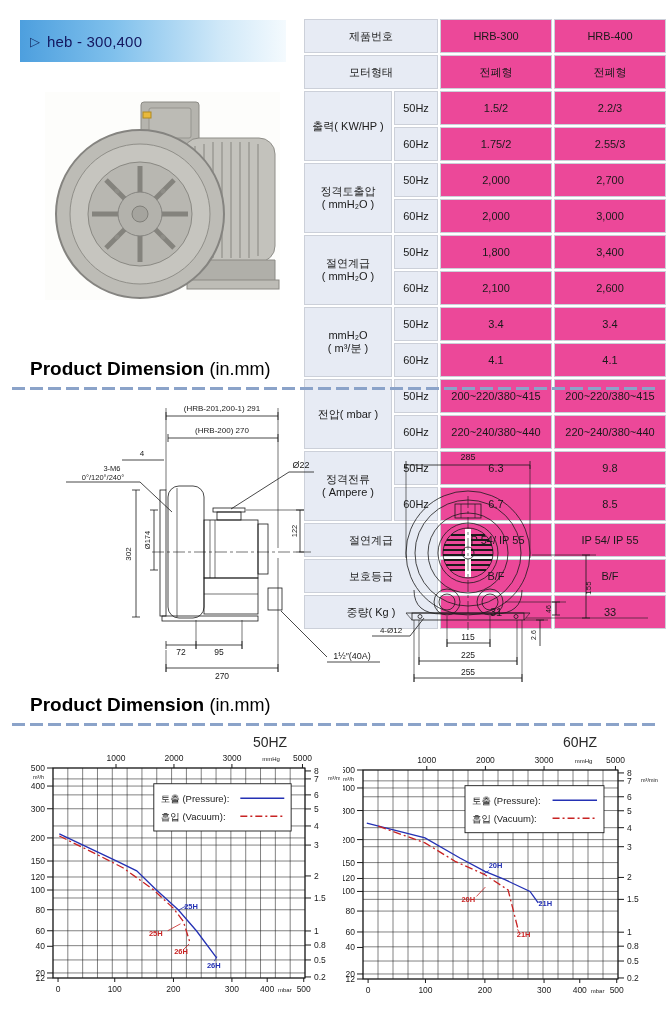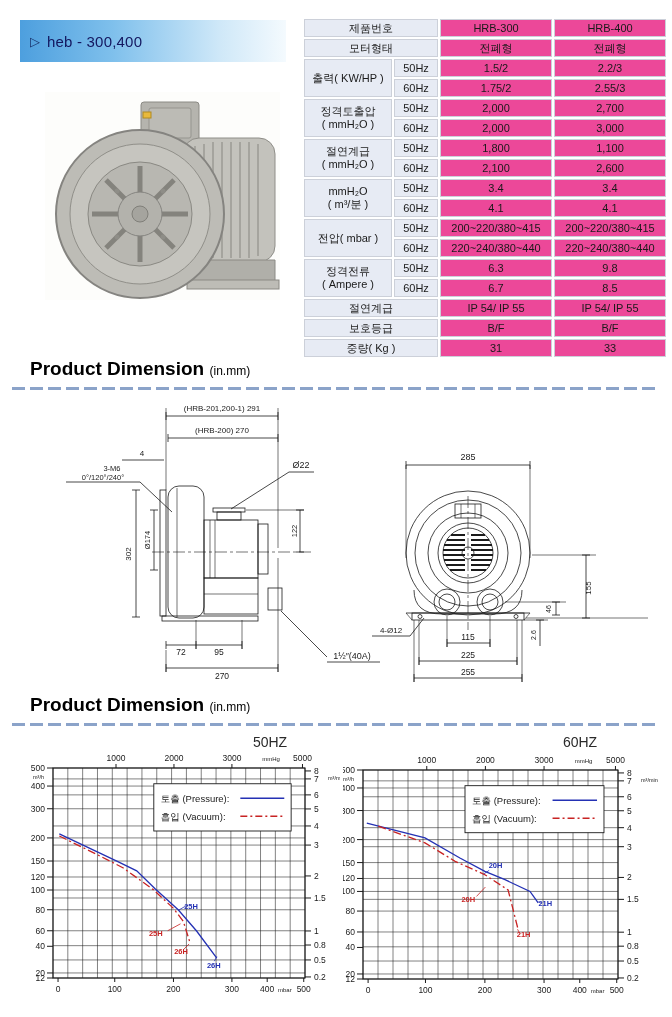--- a/index.html
+++ b/index.html
@@ -6,26 +6,26 @@
   body{width:672px;height:1017px;position:relative;background:#fff;
        font-family:"Liberation Sans",sans-serif;color:#1a1a1a;overflow:hidden}
   .abs{position:absolute}
   .header{left:20px;top:20px;width:266px;height:42px;
           background:linear-gradient(90deg,#4d9fde 0%,#7fc0ec 35%,#cfe8f8 75%,#f4fafe 100%);
           display:flex;align-items:center;padding-left:10px;box-sizing:border-box}
   .header .tri{font-size:13px;color:#17306a;margin-right:7px}
   .header .t{font-weight:normal;font-size:15px;color:#13175f;letter-spacing:.2px}
   table.spec{left:302px;top:17px;width:366px;border-spacing:2px;border-collapse:separate;
              font-size:11px;table-layout:fixed}
-  .spec th,.spec td{border:1px solid #ccd0d9;padding:0 2px;text-align:center;vertical-align:middle;
+  .spec th,.spec td{border:1px solid #ccd0d9;padding:8px 2px;text-align:center;vertical-align:middle;
              font-weight:normal;height:16px;line-height:1.15;overflow:hidden;white-space:pre-line}
   .spec .lbl{background:#e7ebf4}
   .spec .val{background:#ec4899}
   .h-title{left:30px;font-size:19px;font-weight:bold;color:#000}
-  .h-title .sub{font-weight:normal;font-size:12px}
+  .h-title .sub{font-weight:normal;font-size:18px}
   .rule{left:12px;width:648px;height:3px;
         background:repeating-linear-gradient(90deg,#8ba3c9 0 13px,transparent 13px 18px)}
   .chart-title{top:734px;width:70px;text-align:center;font-size:14px;color:#2a2a2a}
   svg text{font-family:"Liberation Sans",sans-serif}
   .dim-text{fill:#1a1a1a}
 </style>
 </head>
 <body>
 
 <div class="abs header">
@@ -114,21 +114,21 @@
       <tr>
         <td class="lbl">60Hz</td>
         <td class="val">2,000</td>
         <td class="val">3,000</td>
       </tr>
       <tr>
         <th class="lbl" rowspan="2">절연계급
 ( mmH₂O )</th>
         <td class="lbl">50Hz</td>
         <td class="val">1,800</td>
-        <td class="val">1,100</td>
+        <td class="val">3,400</td>
       </tr>
       <tr>
         <td class="lbl">60Hz</td>
         <td class="val">2,100</td>
         <td class="val">2,600</td>
       </tr>
       <tr>
         <th class="lbl" rowspan="2">mmH₂O
 ( m³/분 )</th>
         <td class="lbl">50Hz</td>

